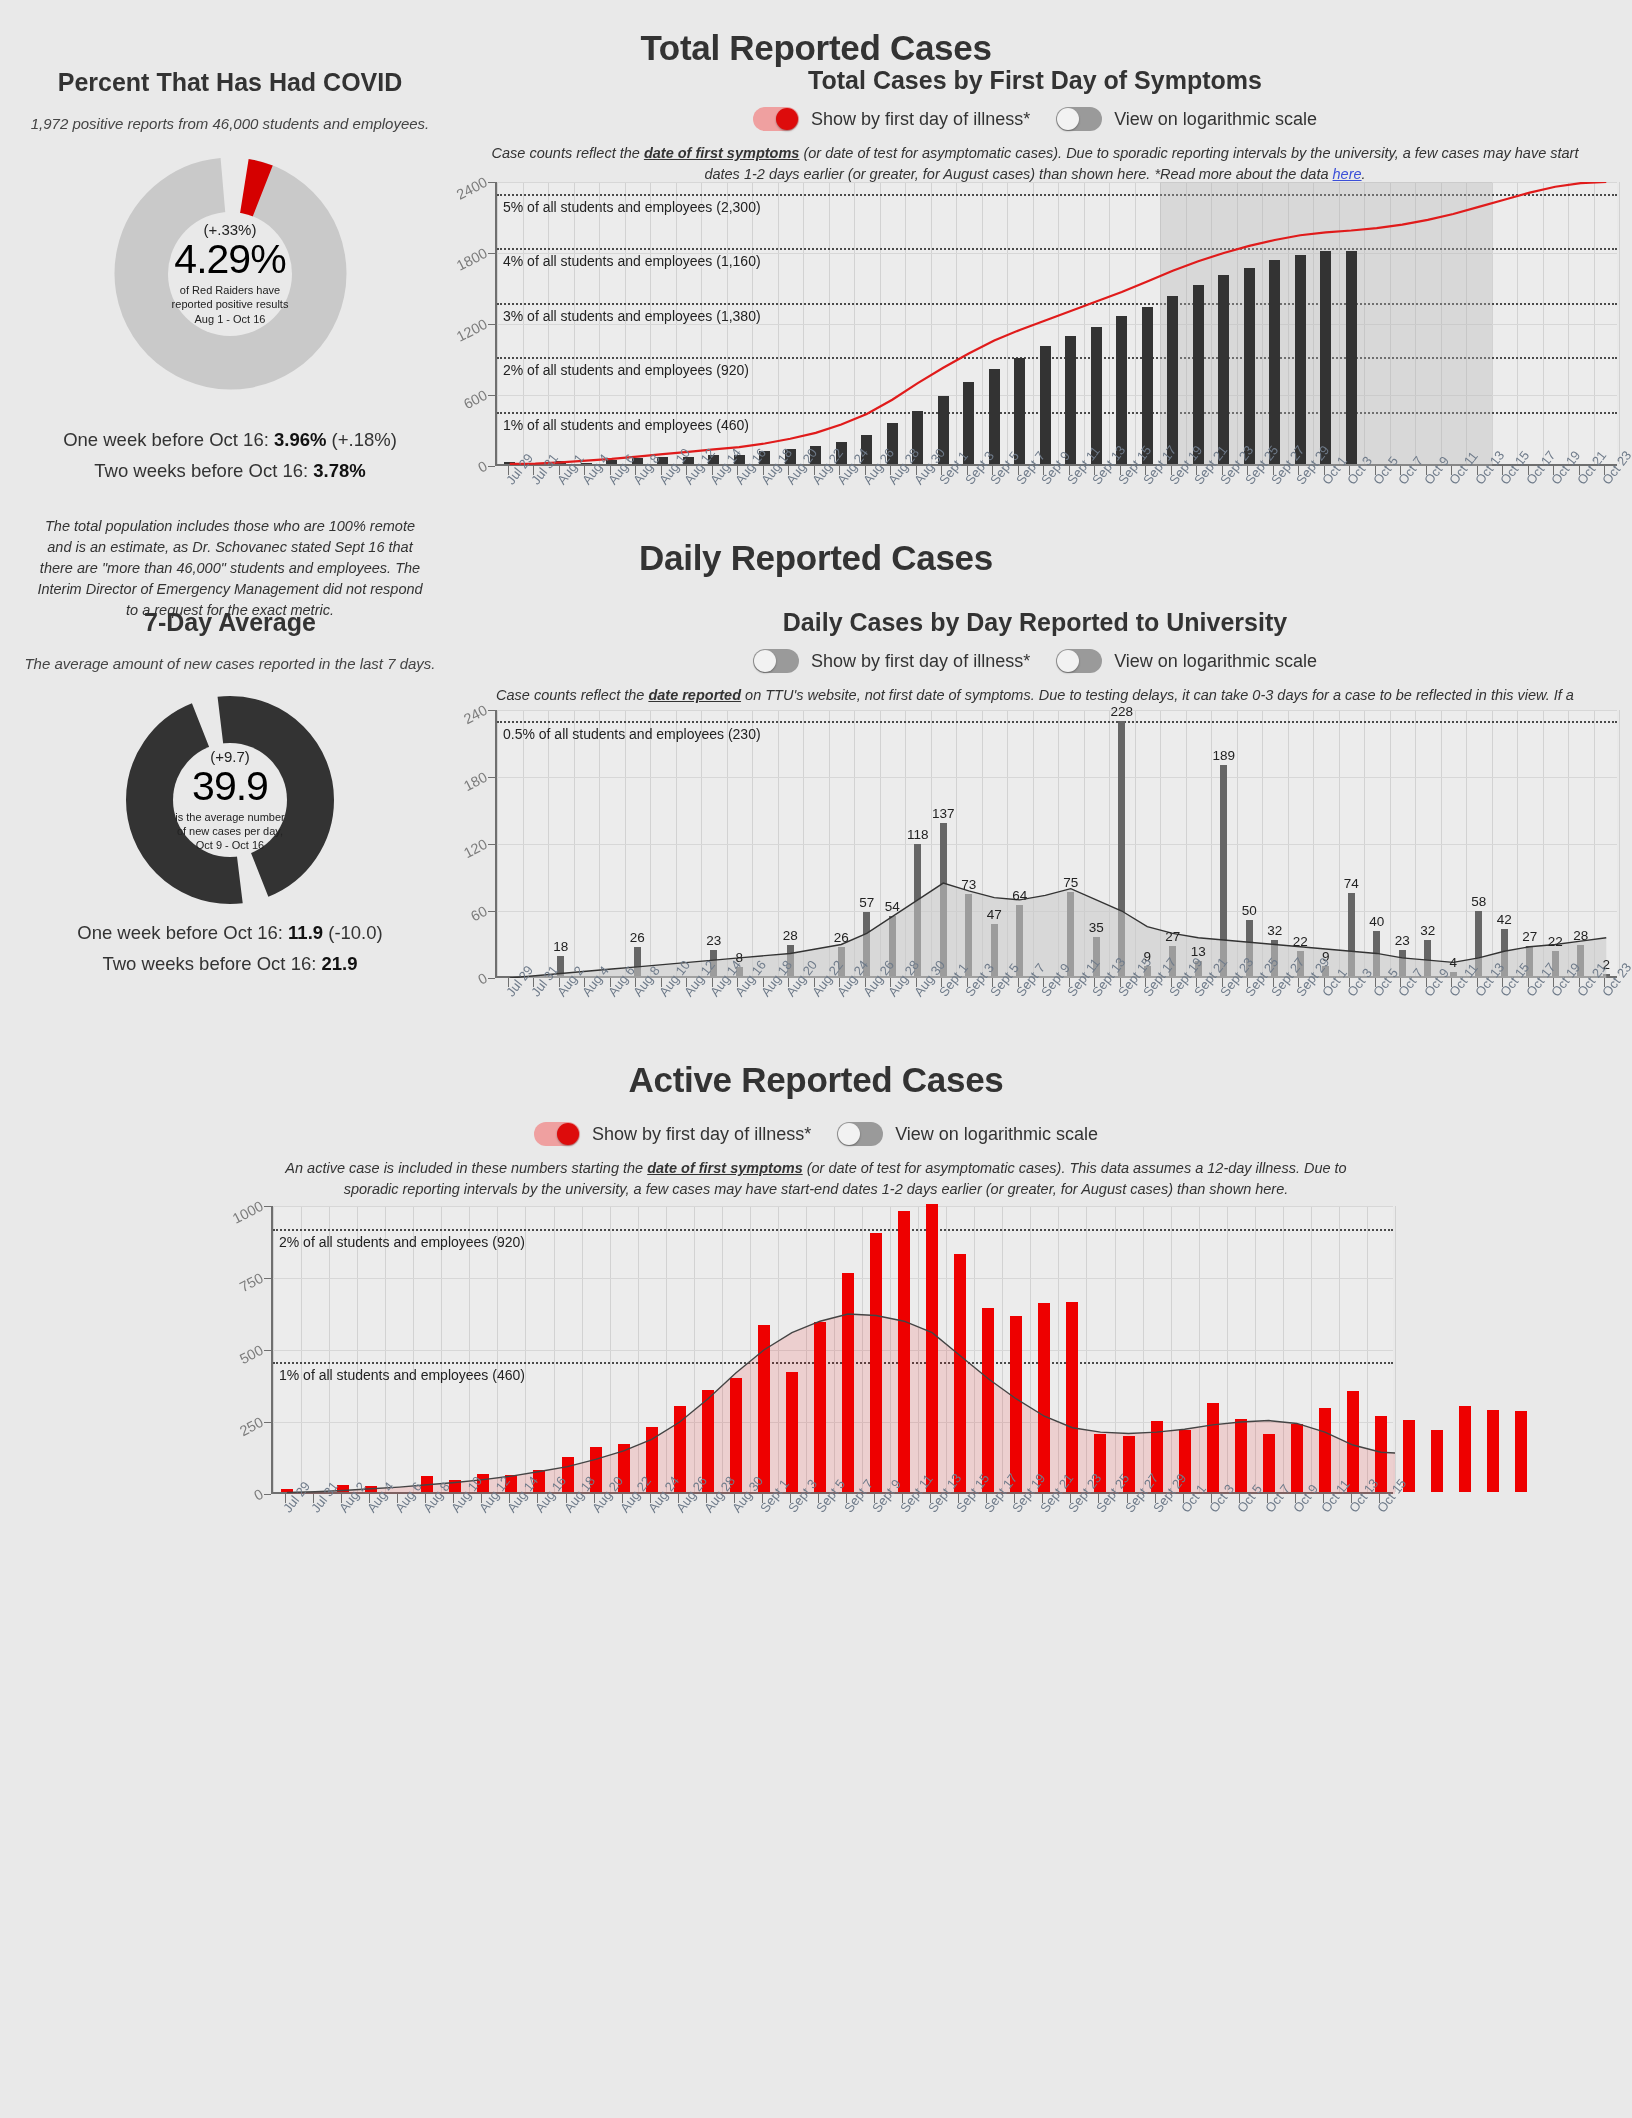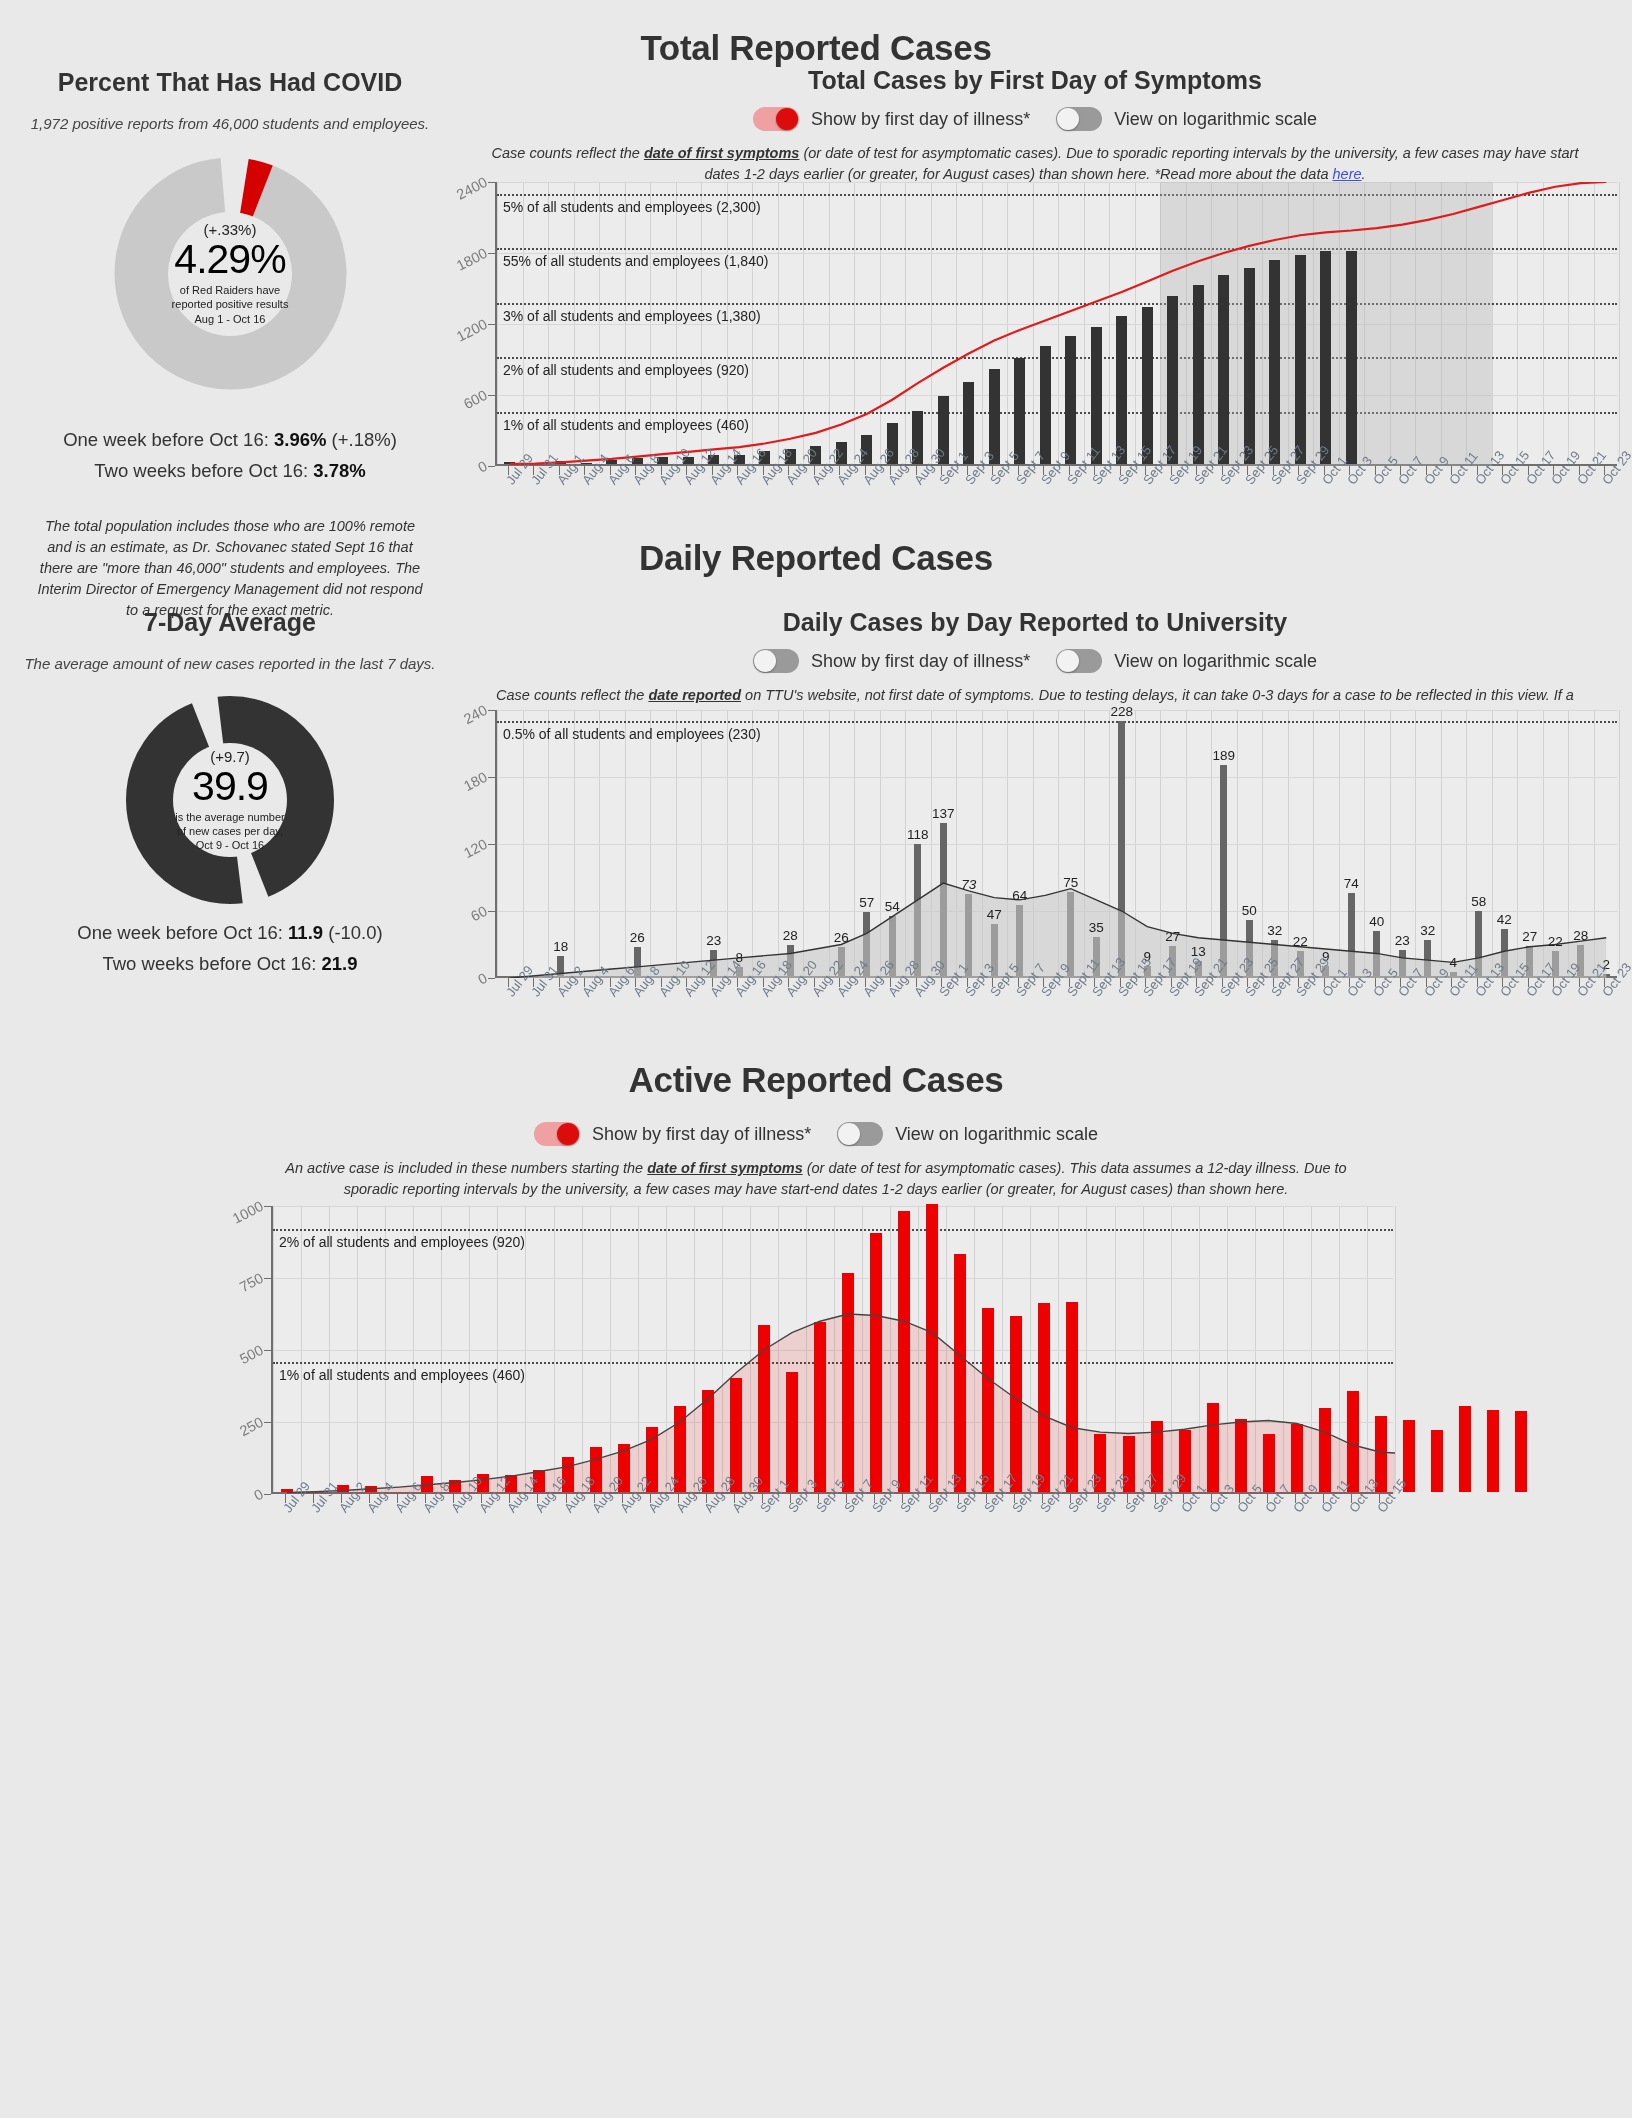--- a/index.html
+++ b/index.html
@@ -190,21 +190,21 @@
       <div class="vgrid" style="left: 1096.5px;"></div>
       <div class="vgrid" style="left: 1122px;"></div>
       <div class="hgrid" style="top: 213px;"></div>
       <div class="hgrid" style="top: 142px;"></div>
       <div class="hgrid" style="top: 71px;"></div>
       <div class="hgrid" style="top: 0px;"></div>
       <div class="hthresh" style="top: 11.8333px; text-decoration: underline;">
         <span>5% of all students and employees (2,300)</span>
       </div>
       <div class="hthresh" style="top: 66.2667px;">
-        <span>55% of all students and employees (1,840)</span>
+        <span>4% of all students and employees (1,160)</span>
       </div>
       <div class="hthresh" style="top: 120.7px;">
         <span>3% of all students and employees (1,380)</span>
       </div>
       <div class="hthresh" style="top: 175.133px;">
         <span>2% of all students and employees (920)</span>
       </div>
       <div class="hthresh" style="top: 229.567px;">
         <span>1% of all students and employees (460)</span>
       </div>
@@ -492,21 +492,21 @@
       <div class="blabel" style="left: 47.75px; bottom: 22.1px; width: 32px;">18</div>
       <div class="blabel" style="left: 124.25px; bottom: 31.0333px; width: 32px;">26</div>
       <div class="blabel" style="left: 200.75px; bottom: 27.6833px; width: 32px;">23</div>
       <div class="blabel" style="left: 226.25px; bottom: 10.9333px; width: 32px;">8</div>
       <div class="blabel" style="left: 277.25px; bottom: 33.2667px; width: 32px;">28</div>
       <div class="blabel" style="left: 328.25px; bottom: 31.0333px; width: 32px;">26</div>
       <div class="blabel" style="left: 353.75px; bottom: 65.65px; width: 32px;">57</div>
       <div class="blabel" style="left: 379.25px; bottom: 62.3px; width: 32px;">54</div>
       <div class="blabel" style="left: 404.75px; bottom: 133.767px; width: 32px;">118</div>
       <div class="blabel" style="left: 430.25px; bottom: 154.983px; width: 32px;">137</div>
-      <div class="blabel" style="left: 455.75px; bottom: 83.5167px; width: 32px; font-style: italic;">73</div>
+      <div class="blabel" style="left: 455.75px; bottom: 83.5167px; width: 32px;">73</div>
       <div class="blabel" style="left: 481.25px; bottom: 54.4833px; width: 32px;">47</div>
       <div class="blabel" style="left: 506.75px; bottom: 73.4667px; width: 32px;">64</div>
       <div class="blabel" style="left: 557.75px; bottom: 85.75px; width: 32px;">75</div>
       <div class="blabel" style="left: 583.25px; bottom: 41.0833px; width: 32px;">35</div>
       <div class="blabel" style="left: 608.75px; bottom: 256.6px; width: 32px;">228</div>
       <div class="blabel" style="left: 634.25px; bottom: 12.05px; width: 32px;">9</div>
       <div class="blabel" style="left: 659.75px; bottom: 32.15px; width: 32px;">27</div>
       <div class="blabel" style="left: 685.25px; bottom: 16.5167px; width: 32px;">13</div>
       <div class="blabel" style="left: 710.75px; bottom: 213.05px; width: 32px;">189</div>
       <div class="blabel" style="left: 736.25px; bottom: 57.8333px; width: 32px;">50</div>

